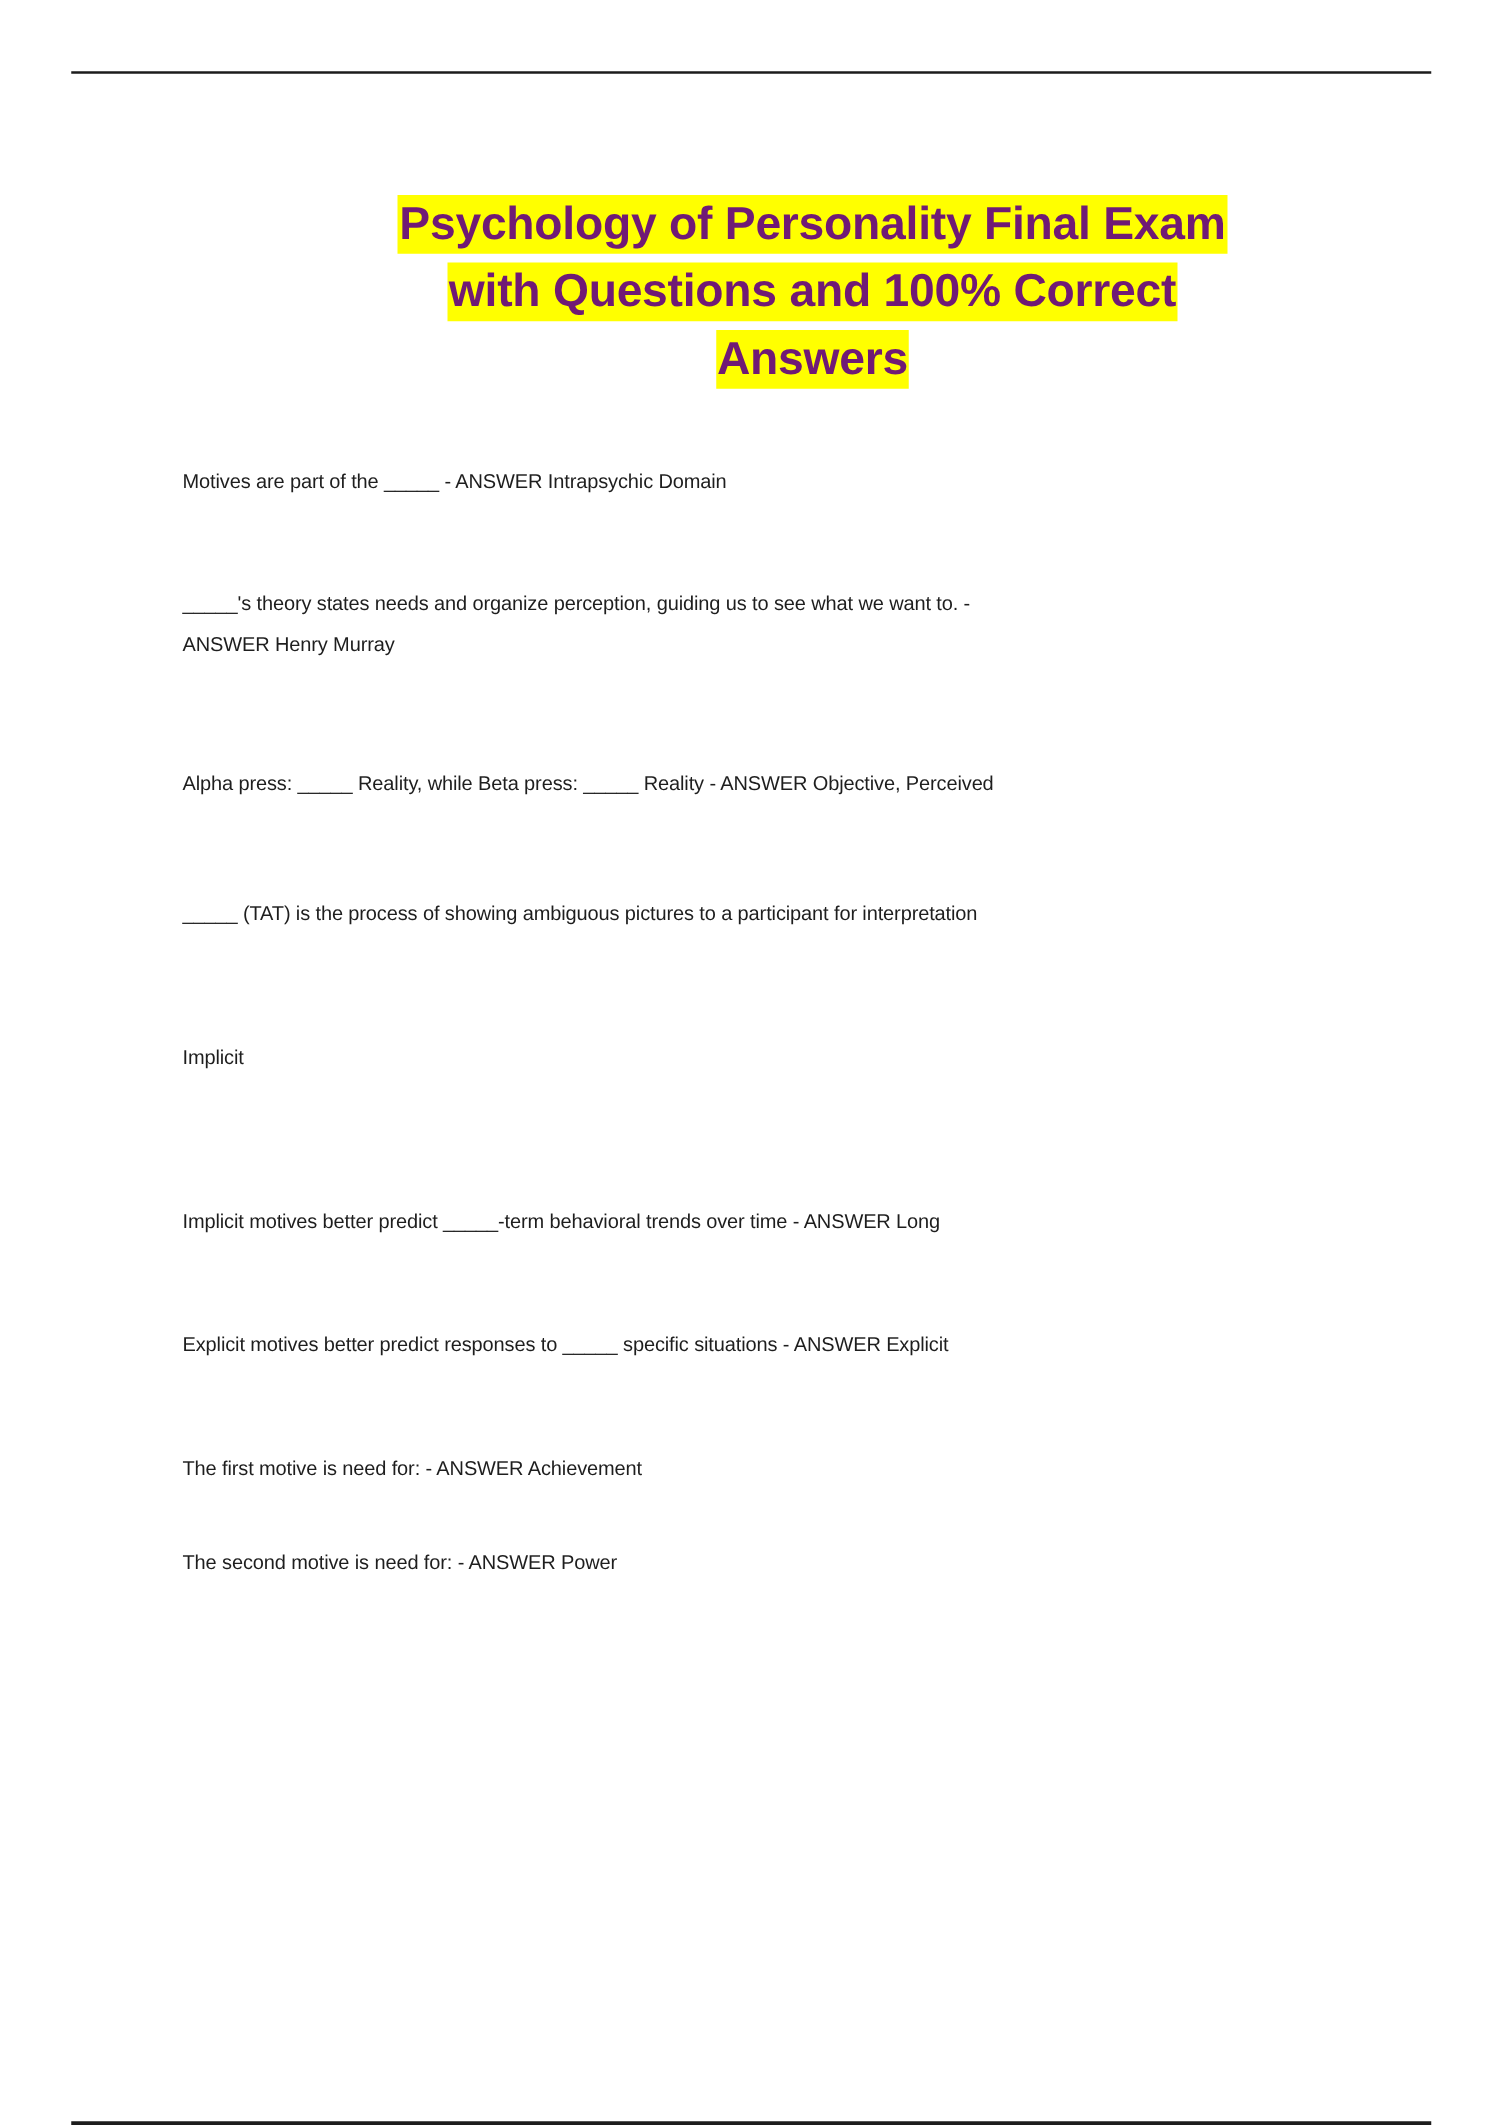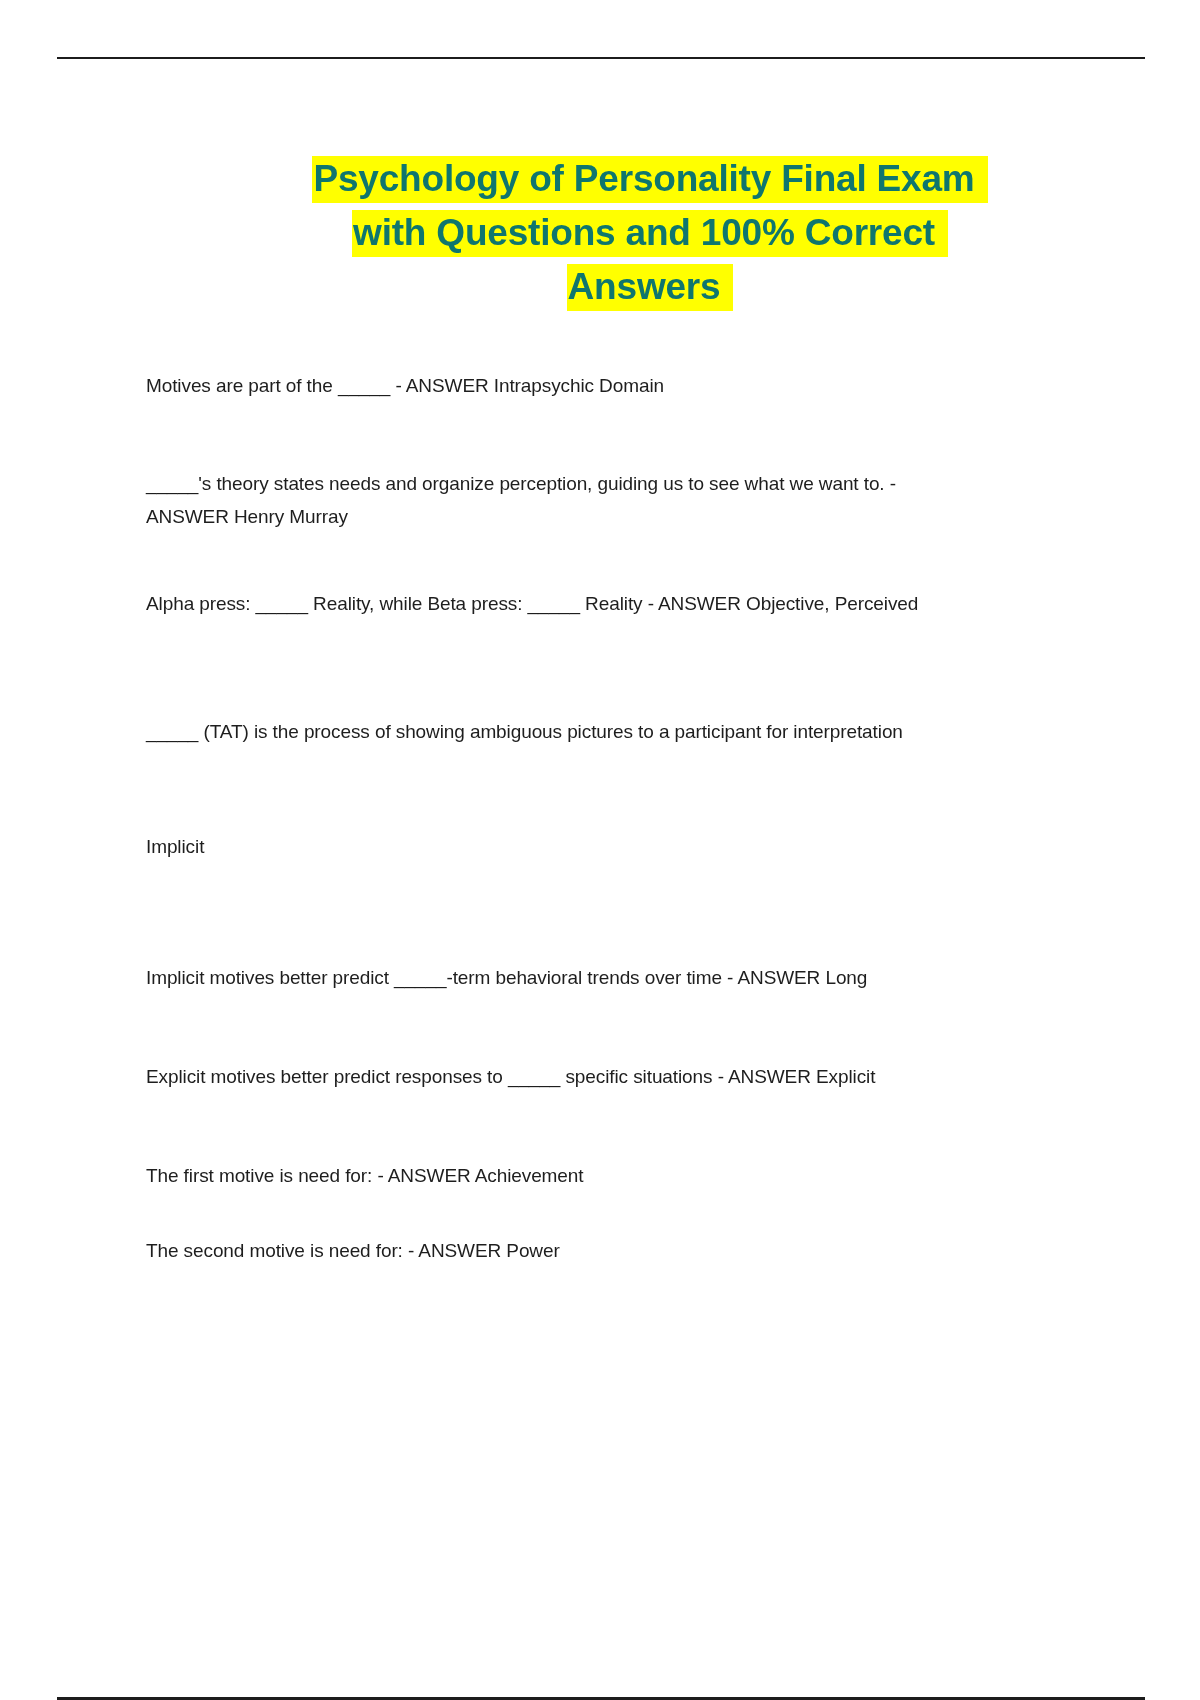--- a/index.html
+++ b/index.html
@@ -36,33 +36,33 @@
     }
     .title-line {
       display: block;
       line-height: 54px;
       height: 54px;
     }
     .title-line span {
       background: #ffff00;
       font-weight: bold;
       font-size: 37px;
-      color: #0f766e;
-      padding: 2px 13px 4px 1px;
+      color: #701a75;
+      padding: 2px 1px 4px 1px;
       letter-spacing: -0.2px;
     }
 
     .qa-list {
       position: absolute;
       top: 369px;
       left: 146px;
       width: 950px;
     }
     .qa-item {
-      font-size: 19px;
+      font-size: 16px;
       line-height: 33px;
       color: #1e1e1e;
       letter-spacing: -0.1px;
     }
   </style>
 </head>
 <body>
 
 <div class="rule top"></div>
 
@@ -73,21 +73,21 @@
 </div>
 
 <div class="qa-list">
   <div class="qa-item" style="position:absolute; top:0px;">
     <div>Motives are part of the _____ - ANSWER Intrapsychic Domain</div>
   </div>
   <div class="qa-item" style="position:absolute; top:98px;">
     <div>_____'s theory states needs and organize perception, guiding us to see what we want to. -</div>
     <div>ANSWER Henry Murray</div>
   </div>
-  <div class="qa-item" style="position:absolute; top:218px;text-align:right;">
+  <div class="qa-item" style="position:absolute; top:242px;text-align:right;">
     <div>Alpha press: _____ Reality, while Beta press: _____ Reality - ANSWER Objective, Perceived</div>
   </div>
   <div class="qa-item" style="position:absolute; top:346px;">
     <div>_____ (TAT) is the process of showing ambiguous pictures to a participant for interpretation</div>
   </div>
   <div class="qa-item" style="position:absolute; top:461px;">
     <div>Implicit</div>
   </div>
   <div class="qa-item" style="position:absolute; top:592px;">
     <div>Implicit motives better predict _____-term behavioral trends over time - ANSWER Long</div>

